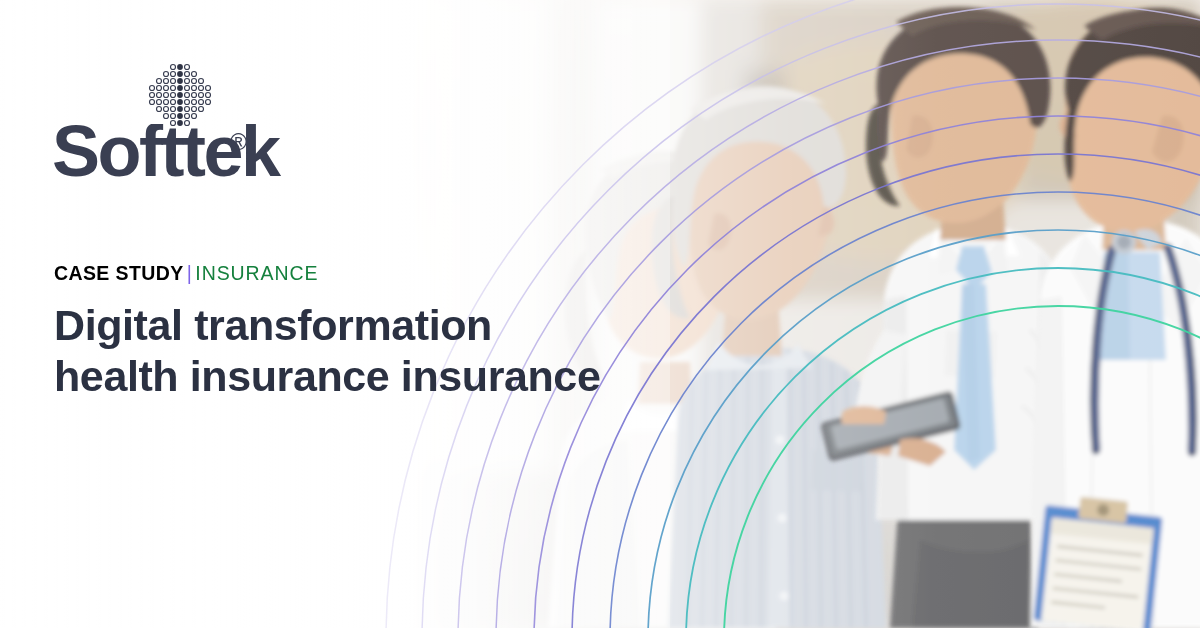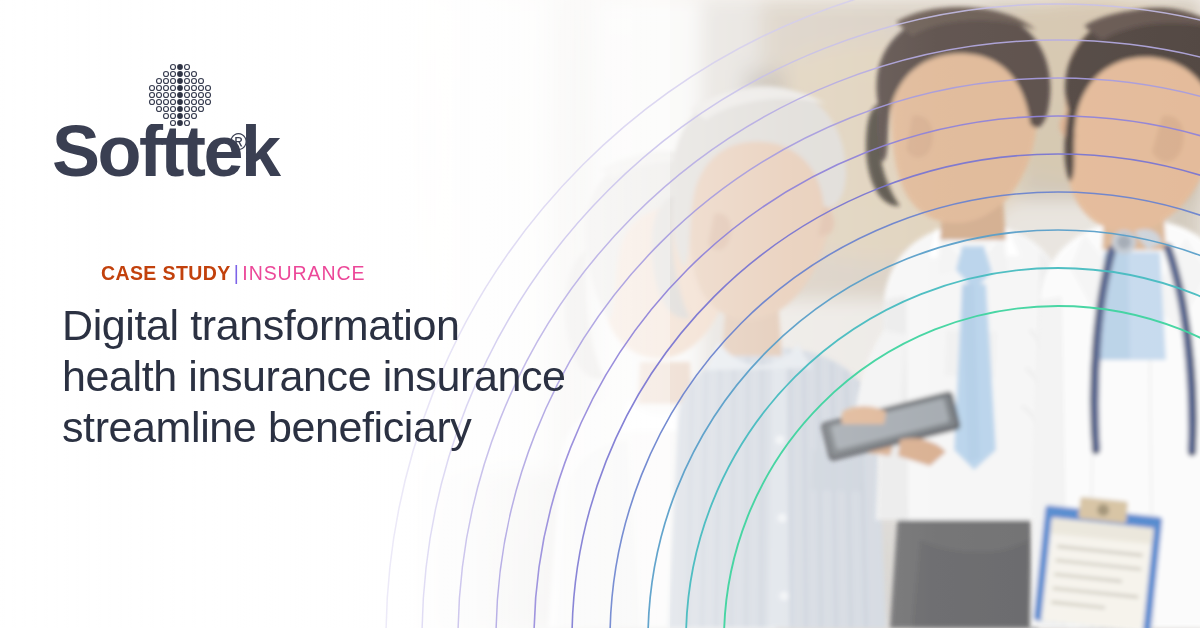--- a/index.html
+++ b/index.html
@@ -72,43 +72,42 @@
   #eyebrow {
     position:absolute;
     left:54px; top:264px;
     font-size:19.5px;
     letter-spacing:0.6px;
     white-space:nowrap;
     line-height:1;
   }
   #eyebrow .eb-strong {
     font-weight:bold;
-    color:#c2410c;
+    color:#000000;
     letter-spacing:0.4px;
-    margin-left:47px;
   }
   #eyebrow .eb-sep {
     font-weight:normal;
     color:#7d63e8;
     padding:0 3px;
   }
   #eyebrow .eb-light {
     font-weight:normal;
-    color:#ec4899;
+    color:#15803d;
     letter-spacing:0.9px;
   }
 
   
   #headline {
     position:absolute;
-    left:62px; top:300px;
+    left:54px; top:300px;
     width:600px;
     font-size:43px;
     line-height:51px;
-    font-weight:normal;
+    font-weight:bold;
     color:#2b3142;
     letter-spacing:-0.4px;
   }
   #headline .hl-line { display:block; white-space:nowrap; }
 </style>
 </head>
 <body>
 
 <div id="banner">
 
@@ -499,17 +498,16 @@
       </div>
     </div>
 
     <div id="eyebrow">
       <span class="eb-strong">CASE STUDY</span><span class="eb-sep">|</span><span class="eb-light">INSURANCE</span>
     </div>
 
     <h1 id="headline">
       <span class="hl-line">Digital transformation</span>
       <span class="hl-line">health insurance insurance</span>
-      <span class="hl-line">streamline beneficiary</span>
     </h1>
 
   </div>
 </div>
 
 </body></html>

